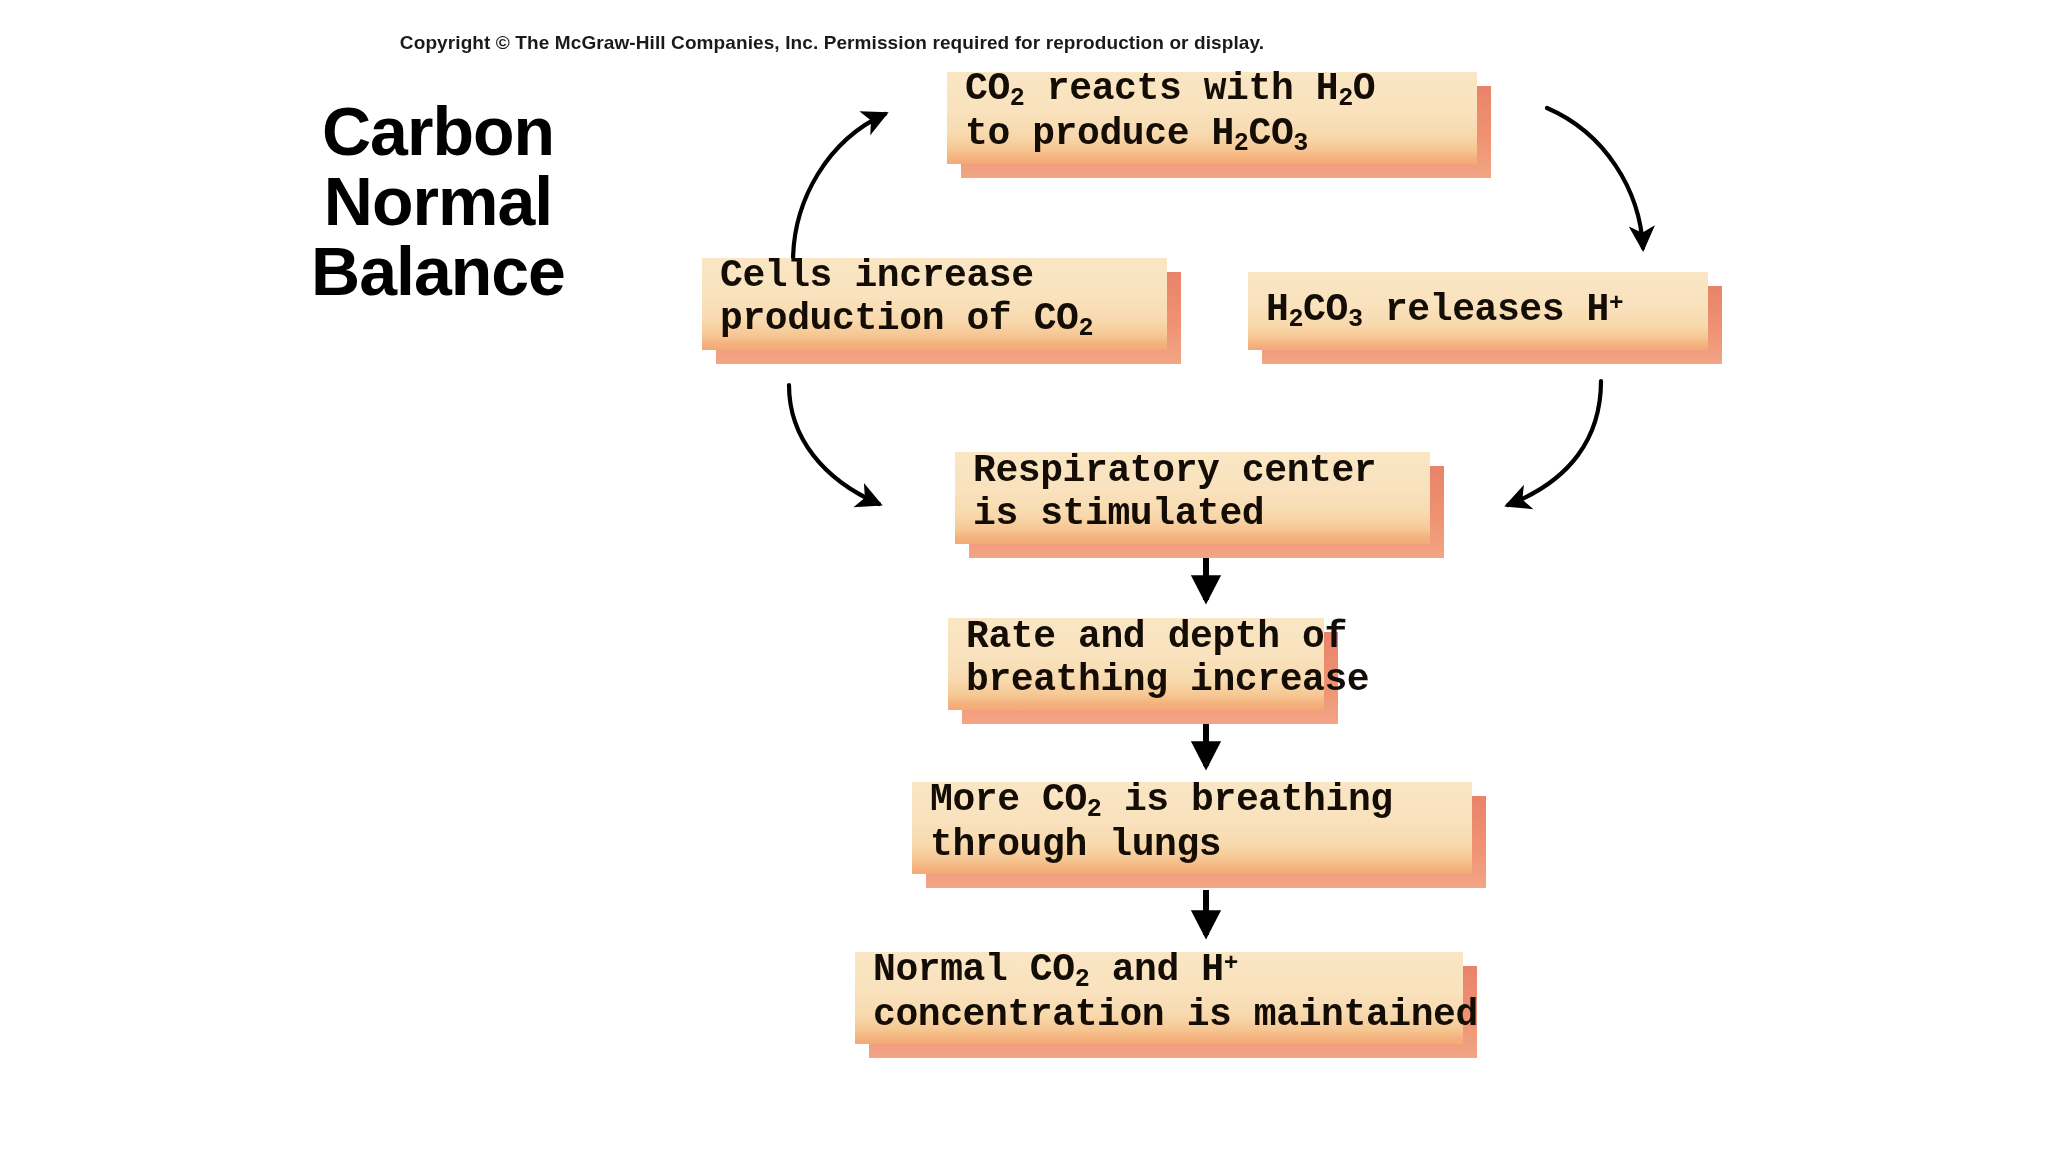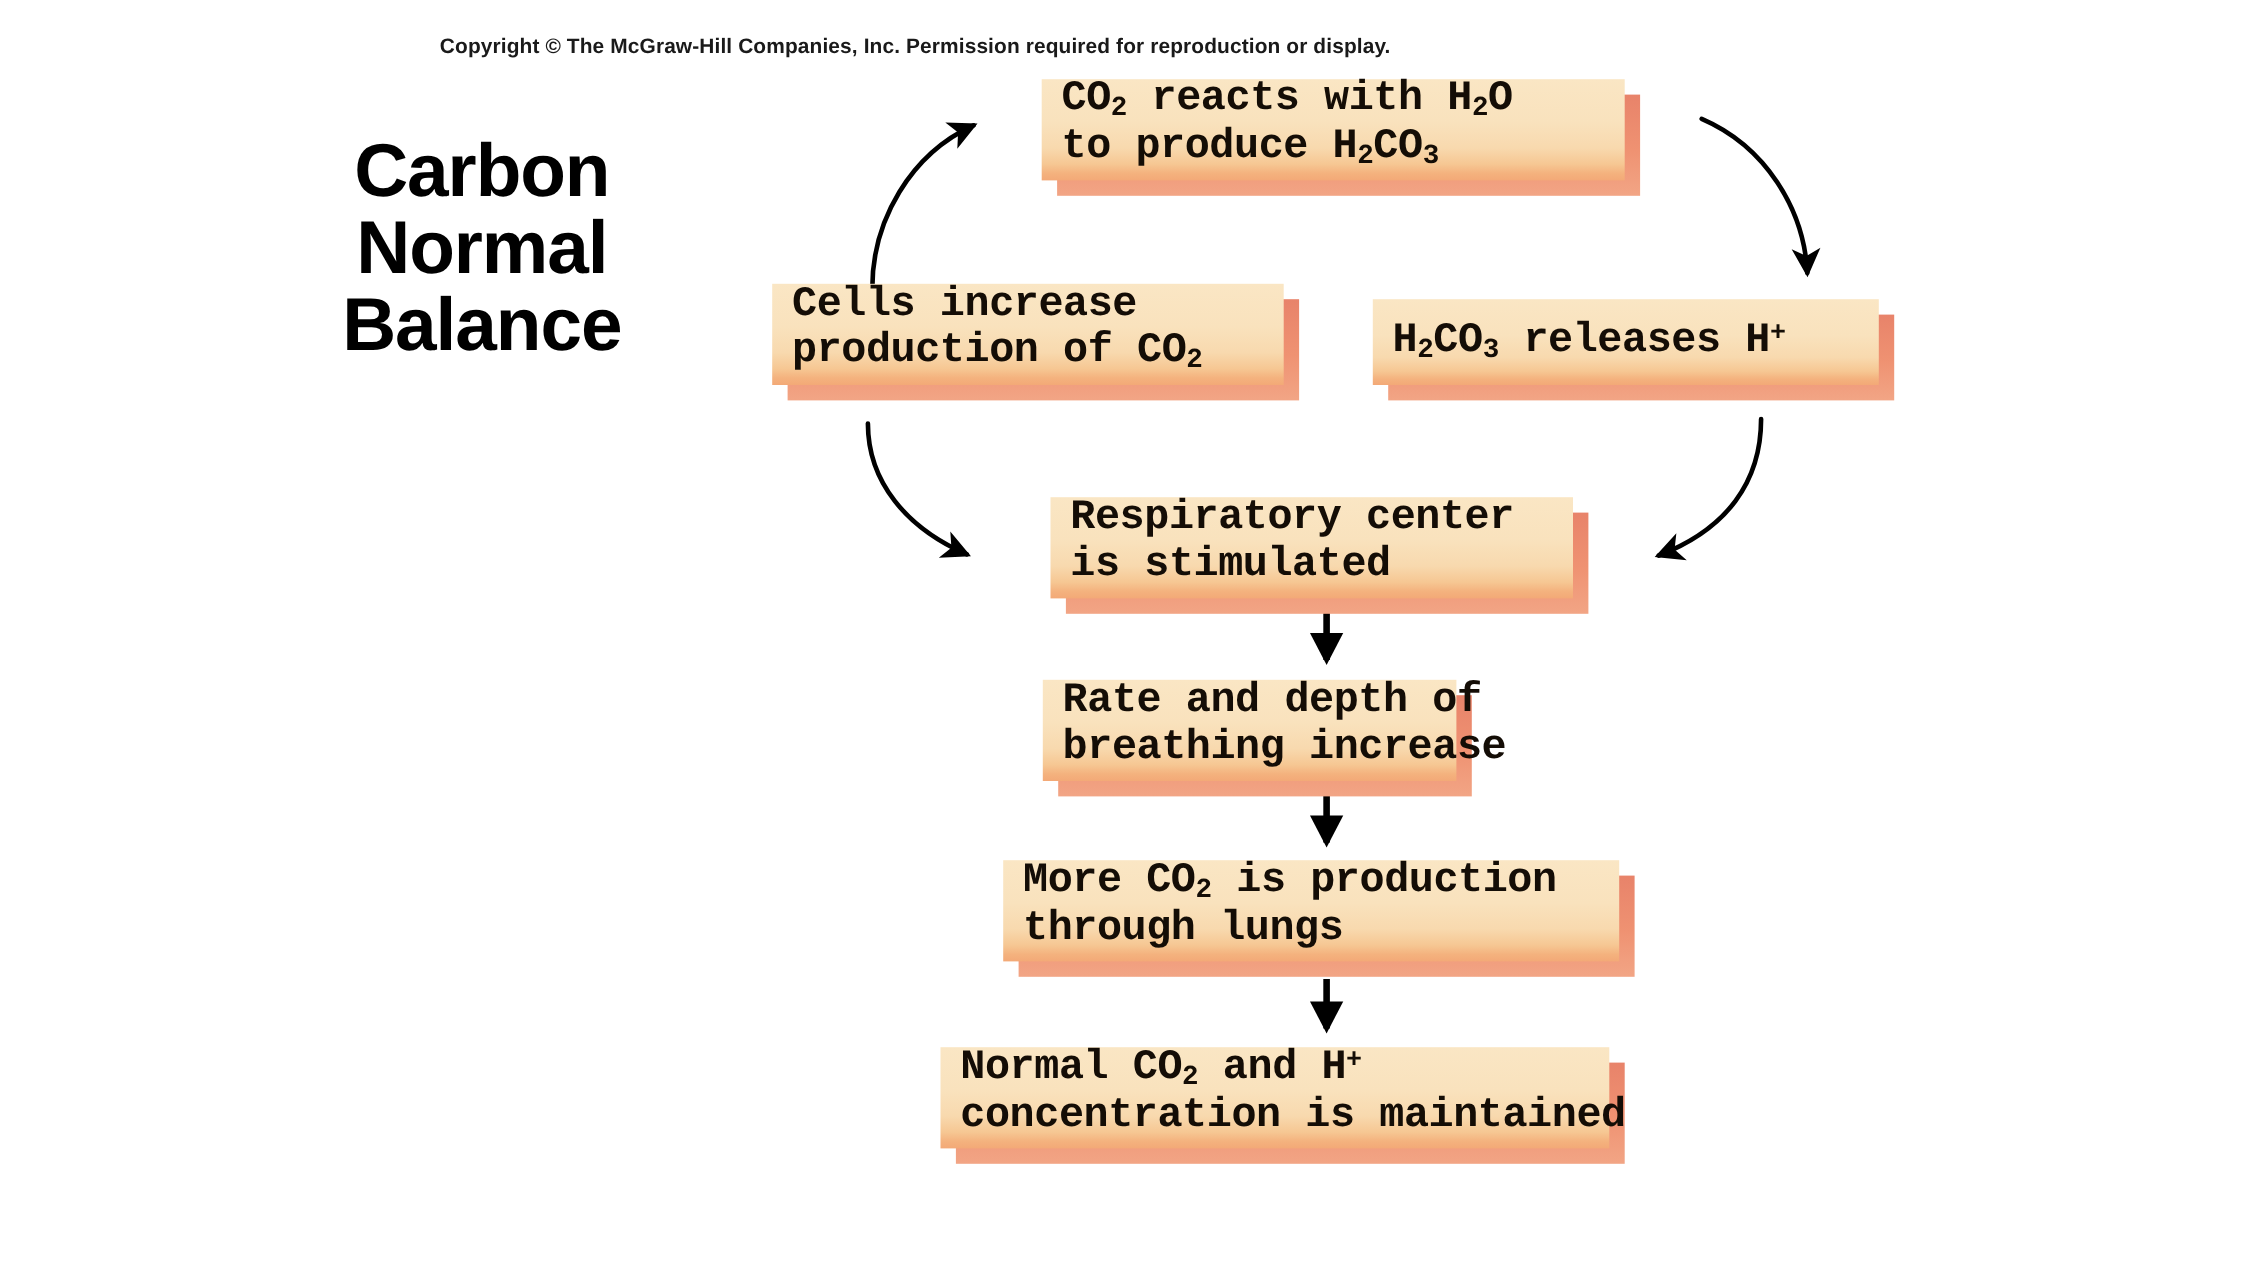--- a/index.html
+++ b/index.html
@@ -40,21 +40,20 @@
     left: 238px;
     top: 96px;
     width: 400px;
     text-align: center;
     font-family: "Liberation Sans", sans-serif;
     font-weight: bold;
     font-size: 68px;
     line-height: 1.03;
     color: #000000;
     letter-spacing: -1px;
-    margin-top: 24px;
   }
   #title .tl { display: block; }
 
   
   .box {
     position: absolute;
     box-sizing: border-box;
   }
   
   .box .shadow {
@@ -192,21 +191,21 @@
         <span class="ln">Rate and depth of</span>
         <span class="ln">breathing increase</span>
       </div>
     </div>
   </div>
 
   <div class="box" style="left:912px; top:782px; width:560px; height:92px;">
     <div class="shadow"></div>
     <div class="face">
       <div class="label">
-        <span class="ln"><span>More CO</span><sub>2</sub><span> is production</span></span>
+        <span class="ln"><span>More CO</span><sub>2</sub><span> is breathing</span></span>
         <span class="ln">through lungs</span>
       </div>
     </div>
   </div>
 
   <div class="box" style="left:855px; top:952px; width:608px; height:92px;">
     <div class="shadow"></div>
     <div class="face">
       <div class="label">
         <span class="ln"><span>Normal CO</span><sub>2</sub><span> and H</span><sup>+</sup></span>

